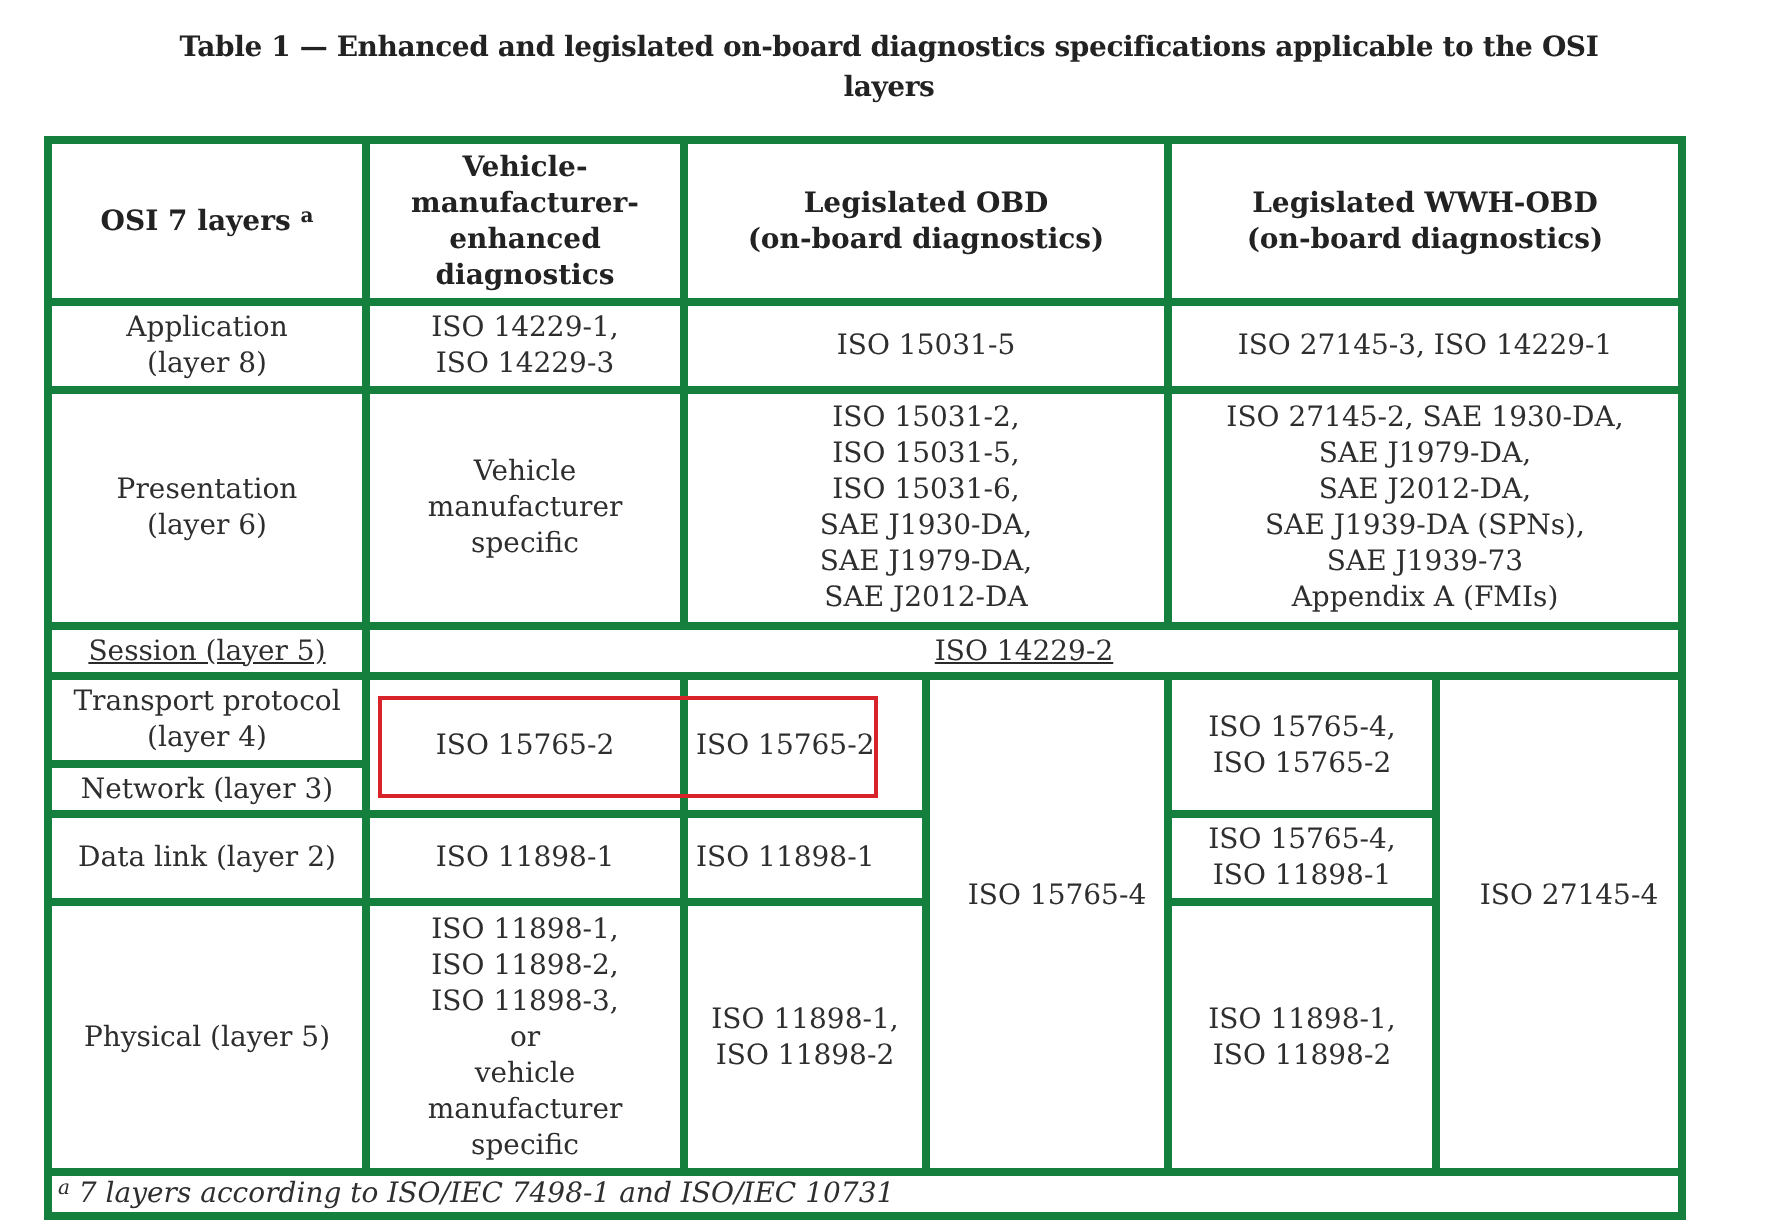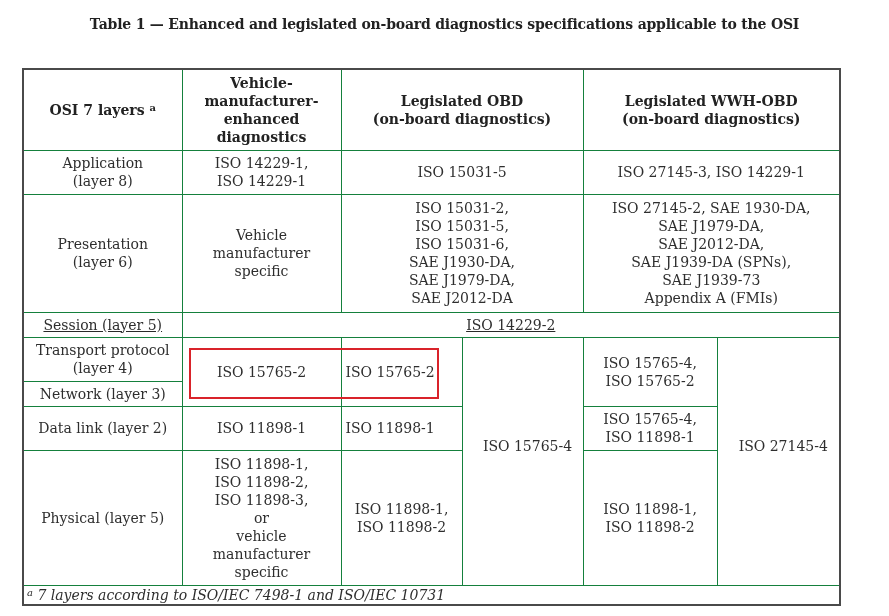--- a/index.html
+++ b/index.html
@@ -33,21 +33,21 @@
       left: 22px;
       top: 68px;
       width: 817px;
       border-collapse: collapse;
       border: 2px solid #4a4a4a;
       font-size: 14px;
       line-height: 18px;
       table-layout: fixed;
     }
     table.spec td, table.spec th {
-      border: 1px solid #15803d;
+      border: 4px solid #15803d;
       text-align: center;
       vertical-align: middle;
       padding: 0 2px;
       font-weight: normal;
       color: #2e2e2e;
     }
     table.spec th {
       font-weight: bold;
       color: #222;
       font-size: 14px;
@@ -85,20 +85,21 @@
       border: 2px solid #d9232a;
       box-sizing: border-box;
       pointer-events: none;
     }
   </style>
 </head>
 <body>
 
 <div class="title">
   <span class="line">Table 1 — Enhanced and legislated on-board diagnostics specifications applicable to the OSI</span>
+  <span class="line">layers</span>
 </div>
 
 <table class="spec">
   <colgroup>
     <col style="width:159px">
     <col style="width:159px">
     <col style="width:121px">
     <col style="width:121px">
     <col style="width:134px">
     <col style="width:123px">
@@ -125,21 +126,21 @@
     </th>
   </tr>
 
   <tr class="r7">
     <td>
       <span class="ml">Application</span>
       <span class="ml">(layer 8)</span>
     </td>
     <td>
       <span class="ml">ISO 14229-1,</span>
-      <span class="ml">ISO 14229-1</span>
+      <span class="ml">ISO 14229-3</span>
     </td>
     <td colspan="2">ISO 15031-5</td>
     <td colspan="2">ISO 27145-3, ISO 14229-1</td>
   </tr>
 
   <tr class="r6">
     <td>
       <span class="ml">Presentation</span>
       <span class="ml">(layer 6)</span>
     </td>

